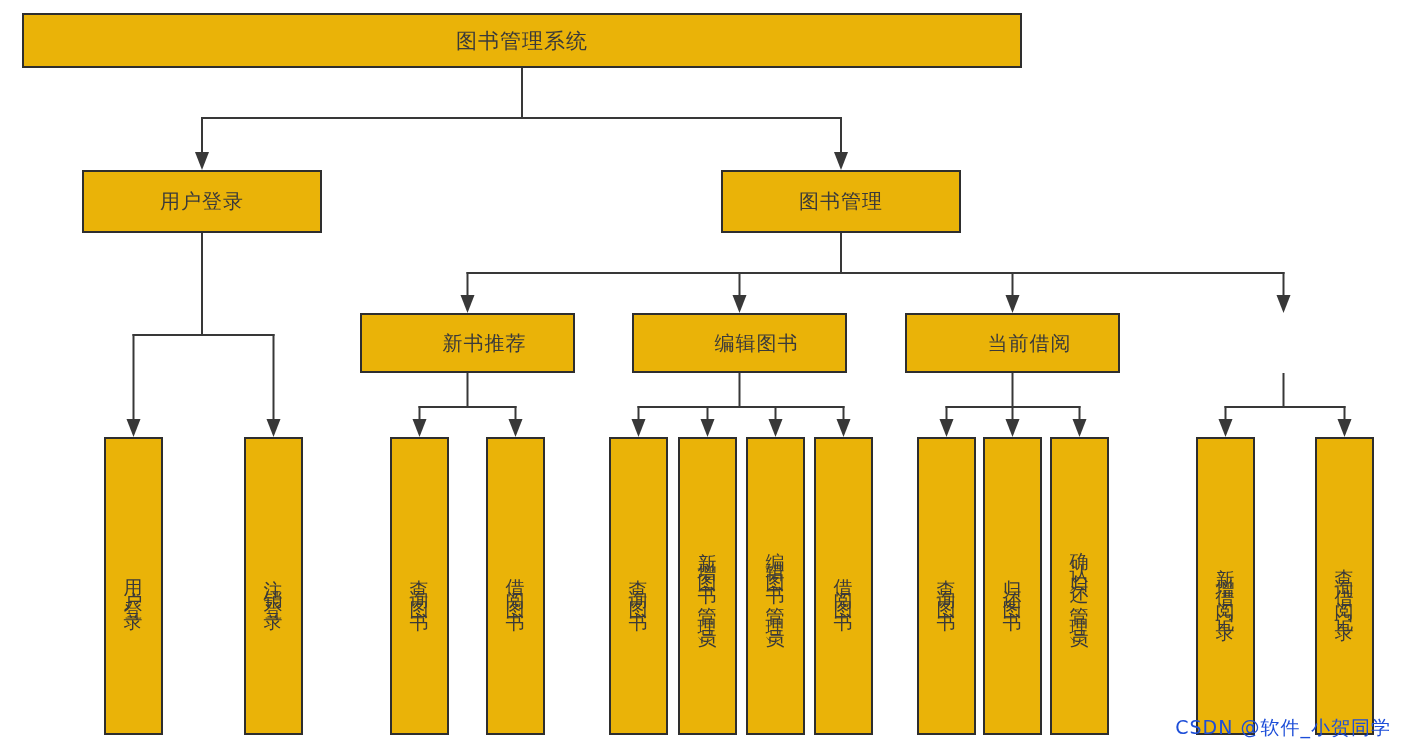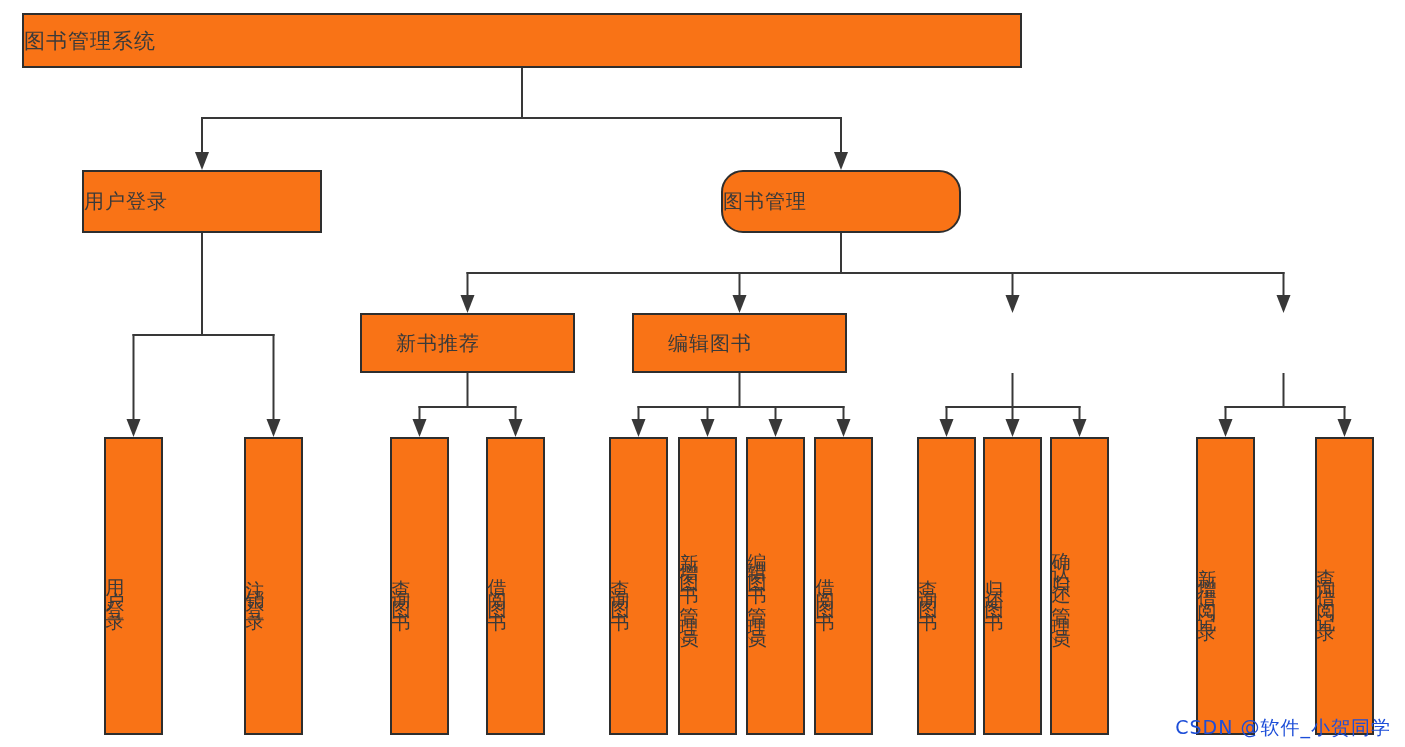--- a/index.html
+++ b/index.html
@@ -18,24 +18,24 @@
   #connectors {
     position: absolute;
     left: 0;
     top: 0;
     z-index: 0;
   }
   .node {
     position: absolute;
     box-sizing: border-box;
     border: 2px solid #2e2e2e;
-    background: #f97316;
+    background: #eab308;
     display: flex;
     align-items: center;
-    justify-content: flex-start;
+    justify-content: center;
     color: #3a3a3a;
     z-index: 1;
   }
   .node.h {
     font-size: 20px;
     letter-spacing: 1px;
   }
   .node.root {
     left: 22px; top: 13px; width: 1000px; height: 55px;
     font-size: 21px;
@@ -138,30 +138,33 @@
     </g>
   </svg>
 
   <div class="node root h">
     <span>图书管理系统</span>
   </div>
 
   <div class="node l2 h" style="left:82px;">
     <span>用户登录</span>
   </div>
-  <div class="node l2 h" style="left:721px;border-radius:22px;">
+  <div class="node l2 h" style="left:721px;">
     <span>图书管理</span>
   </div>
 
   <div class="node l3 h" style="left:360px;">
     <span>新书推荐</span>
   </div>
   <div class="node l3 h" style="left:632px;">
     <span>编辑图书</span>
   </div>
+  <div class="node l3 h" style="left:905px;">
+    <span>当前借阅</span>
+  </div>
 
   <div class="node leaf" style="left:104px;">
     <span class="vtext">用户登录</span>
   </div>
   <div class="node leaf" style="left:244px;">
     <span class="vtext">注销登录</span>
   </div>
 
   <div class="node leaf" style="left:390px;">
     <span class="vtext">查询图书</span>

